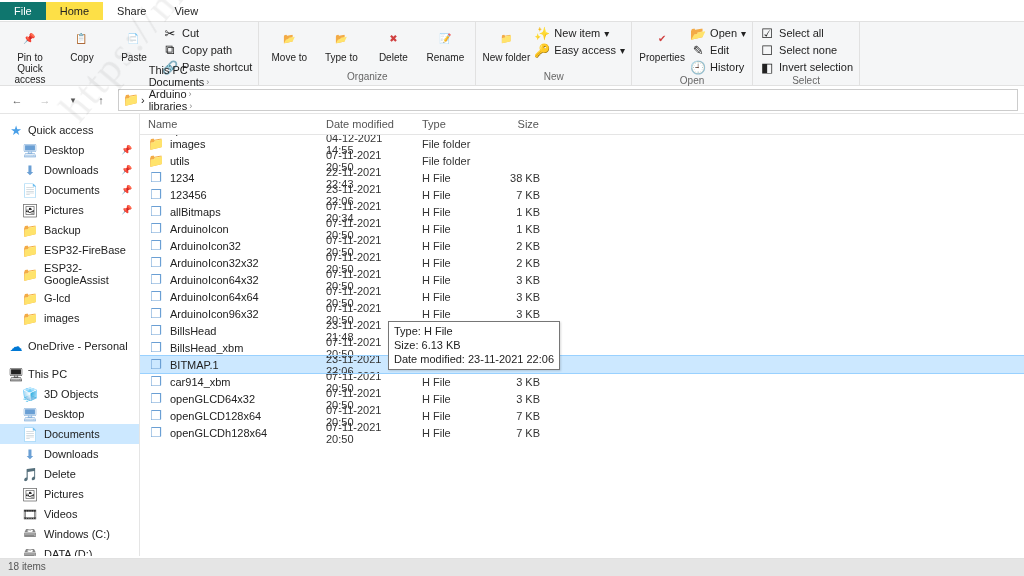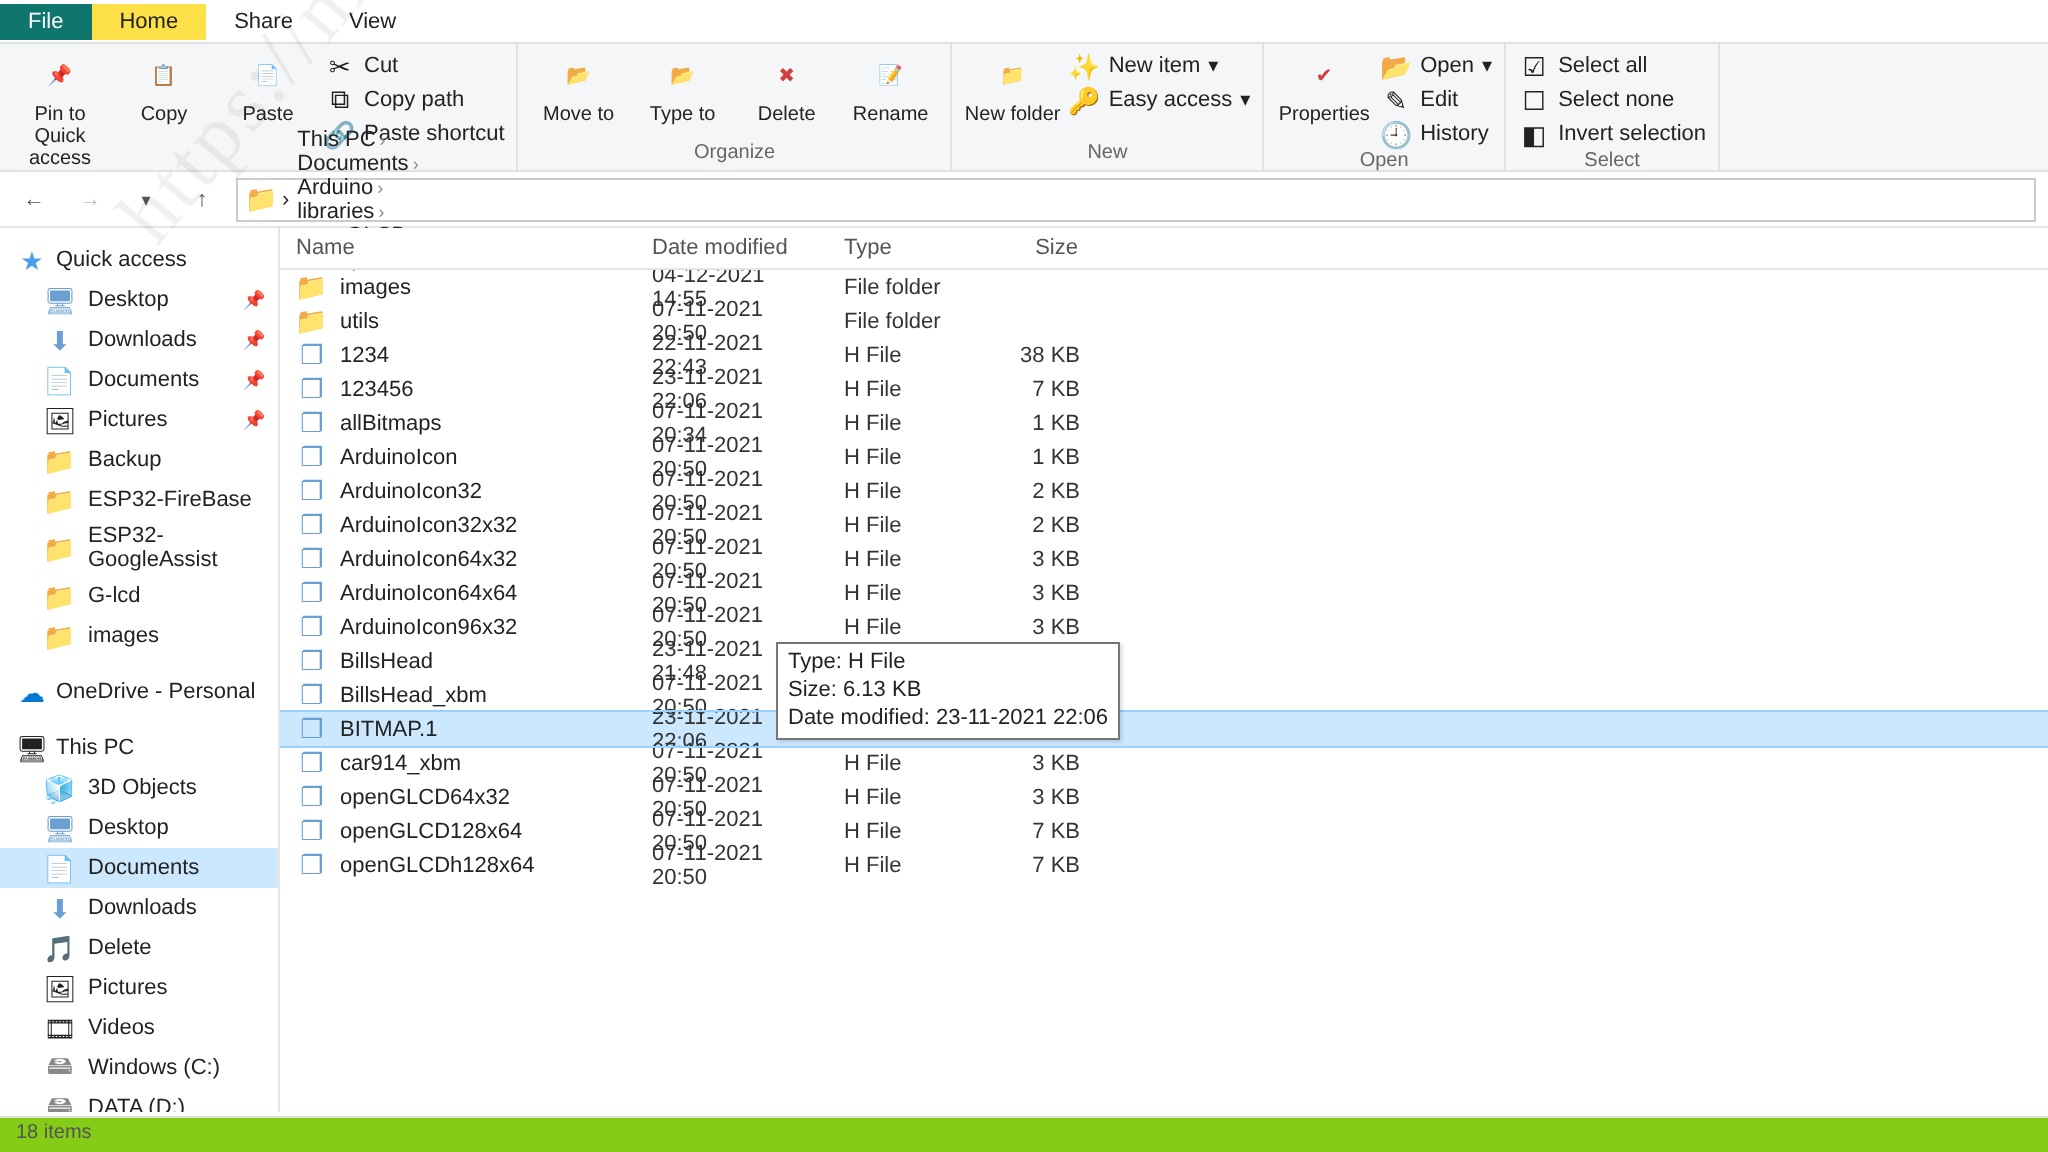--- a/index.html
+++ b/index.html
@@ -37,21 +37,21 @@
 .c-date{width:96px}
 .c-type{width:78px}
 .c-size{width:56px;text-align:right}
 .row{display:flex;align-items:center;height:17px}
 .row.sel{background:#cce8ff;outline:1px solid #99d1ff}
 .row .c-name{display:flex;align-items:center;gap:6px;padding-left:8px}
 .row .c-date,.row .c-type,.row .c-size{padding:0 8px;color:#333}
 .folder-ic{color:#f8d775}
 .file-ic{color:#6a9fd4}
 .tooltip{position:absolute;left:248px;top:207px;background:#fff;border:1px solid #767676;padding:3px 5px;font-size:10px;line-height:1.25;box-shadow:1px 1px 2px rgba(0,0,0,.15);z-index:5}
-.status{position:absolute;bottom:0;left:0;right:0;height:18px;border-top:1px solid #e1e1e1;padding:2px 8px;font-size:10px;color:#555;background:#84cc16}
+.status{position:absolute;bottom:0;left:0;right:0;height:18px;border-top:1px solid #e1e1e1;padding:2px 8px;font-size:10px;color:#555;background:#e5e5e5}
 .wm{position:absolute;left:50px;top:100px;font-size:42px;color:rgba(0,0,0,.06);transform:rotate(-50deg);transform-origin:left top;pointer-events:none;letter-spacing:2px;font-family:serif}
 .hd-ic{color:#888}
 .net-ic{color:#6a9fd4}
 .od-ic{color:#0078d4}
 .star-ic{color:#4aa0e8}
 </style>
 </head>
 <body>
 
 <div class="tabs">

